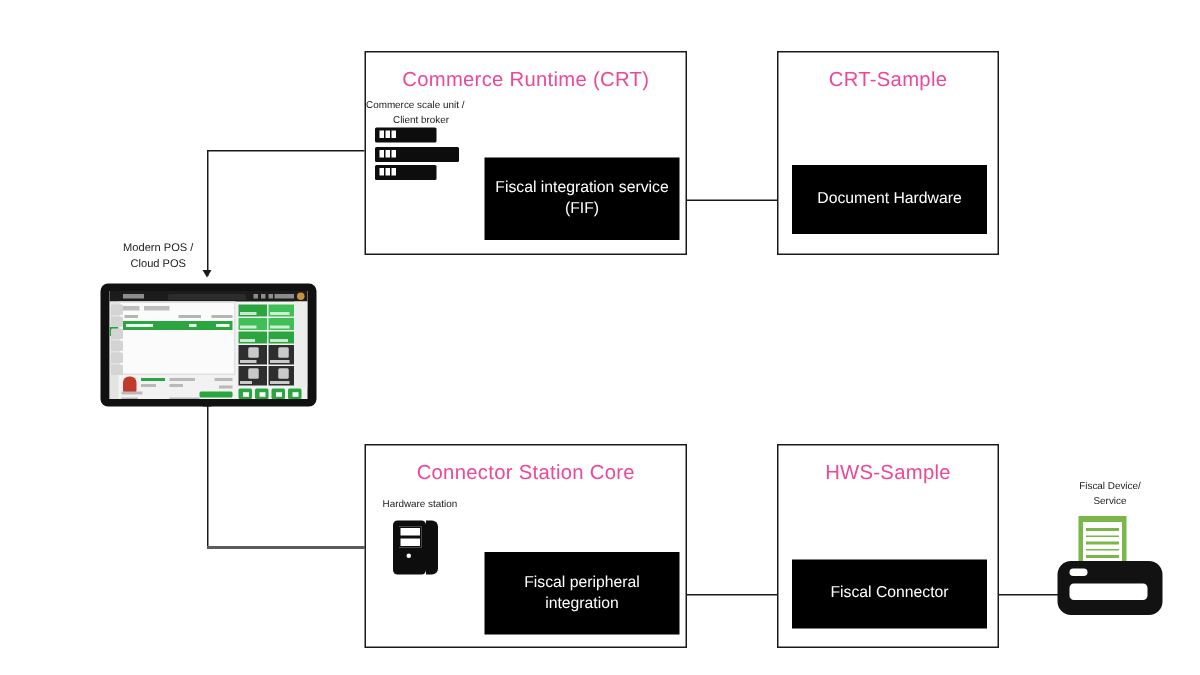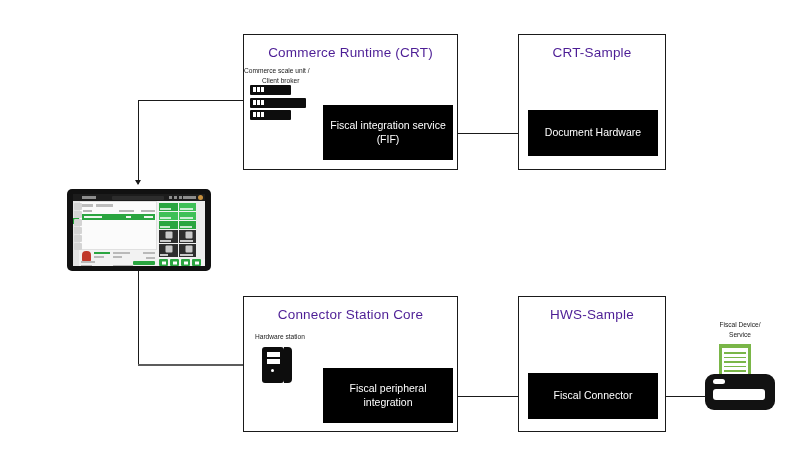--- a/index.html
+++ b/index.html
@@ -4,21 +4,21 @@
 <style>
   html,body{margin:0;padding:0;background:#ffffff;}
   body{width:800px;height:450px;position:relative;overflow:hidden;
        font-family:"Liberation Sans", sans-serif;color:#111;}
 
   #canvas{position:absolute;left:0;top:0;width:800px;height:450px;}
 
   
   .container-box{position:absolute;border:1.4px solid #1a1a1a;background:#ffffff;box-sizing:border-box;}
   .container-title{position:absolute;left:0;right:0;text-align:center;
-      font-size:13.5px;letter-spacing:.2px;color:#4c1d95;white-space:nowrap;}
+      font-size:13.5px;letter-spacing:.2px;color:#ec4899;white-space:nowrap;}
 
   
   .black-block{position:absolute;background:#000000;color:#ffffff;
       display:flex;align-items:center;justify-content:center;text-align:center;
       font-size:10.5px;line-height:1.25;box-sizing:border-box;padding:2px 4px;}
 
   
   .caption{position:absolute;font-size:6.6px;color:#1a1a1a;text-align:center;
       line-height:1.45;white-space:nowrap;}
   .caption.left{text-align:left;}
@@ -228,20 +228,24 @@
           <i></i>
           <i></i>
           <i></i>
         </div>
     </div>
     <div class="printer-body" style="left:0px; top:30px; width:70px; height:36px;"></div>
     <div class="printer-btn" style="left:8px; top:35px; width:12px; height:5px;"></div>
     <div class="printer-slot" style="left:8px; top:45px; width:52px; height:11px;"></div>
   </div>
 
+  <div class="caption" style="left:58px; top:160px; width:95px; font-size:7.4px;">
+    <div>Modern  POS /</div>
+    <div>Cloud POS</div>
+  </div>
 
   <div class="pos" style="left:68px; top:190px; width:142px; height:80px;">
 
     <div class="pos-screen" style="left:5px; top:4px; width:132px; height:72px;">
 
       <div class="pos-topbar"></div>
       <div class="pos-toptext" style="left:9px; width:14px;"></div>
       <div class="pos-searchbar" style="left:39px; width:52px;"></div>
       <div class="pos-topdots" style="left:96px;">
           <i></i>

